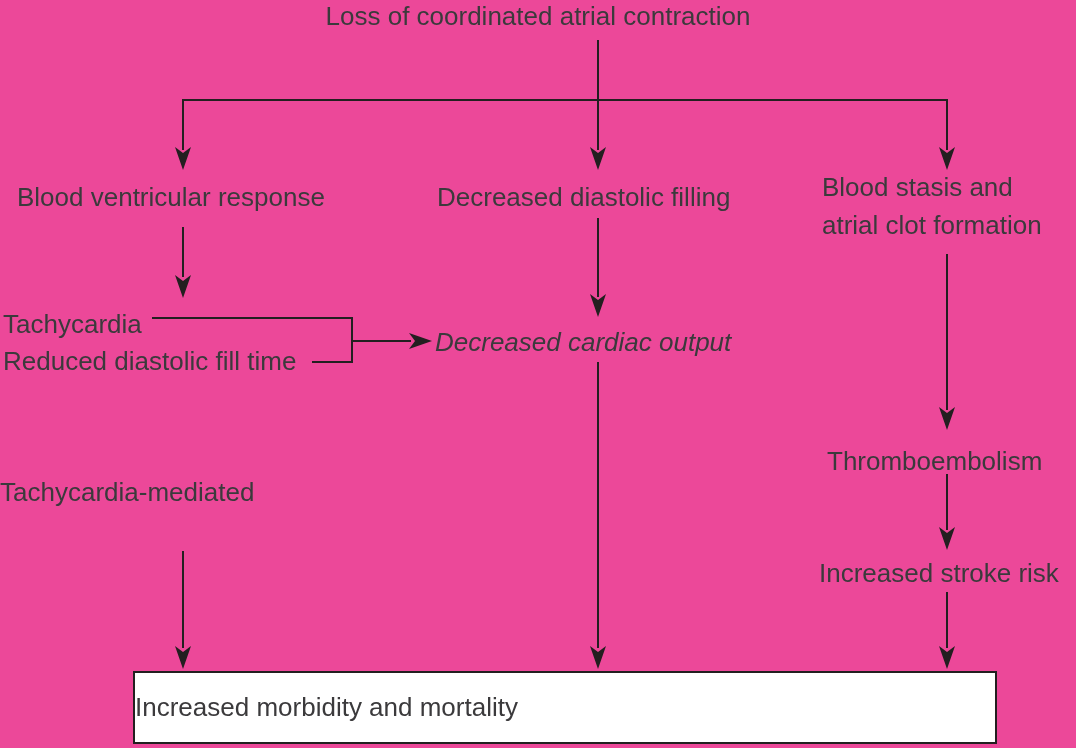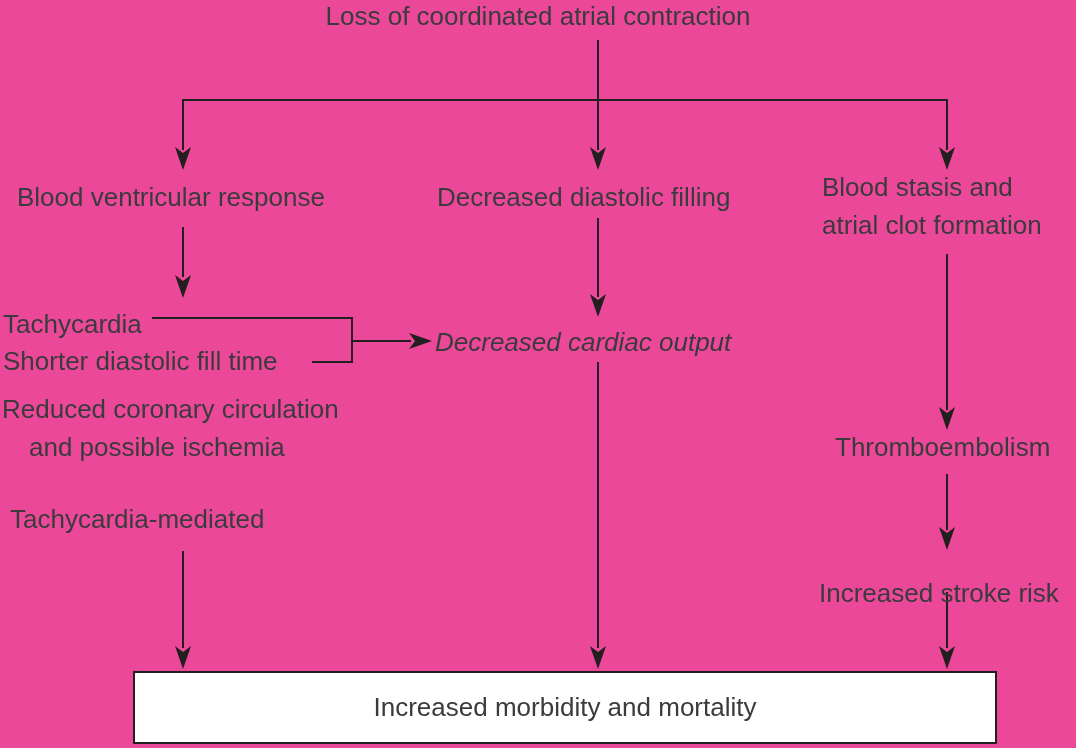--- a/index.html
+++ b/index.html
@@ -49,21 +49,21 @@
   #outcome-box {
     position: absolute;
     left: 133px;
     top: 671px;
     width: 860px;
     height: 69px;
     border: 2px solid #231f20;
     background: #ffffff;
     display: flex;
     align-items: center;
-    justify-content: center;
+    justify-content: flex-start;
   }
   #outcome-box .label-inline {
     font-size: 26px;
     color: #3b3a3c;
   }
 </style>
 </head>
 <body>
 
 <div id="canvas">
@@ -120,34 +120,30 @@
 
   <div class="label" style="left:437px; top:182px;">Decreased diastolic filling</div>
 
   <div class="label two-line" style="left:822px; top:168px;">
     <span>Blood stasis and</span>
     <span class="cont-line" style="margin-left:0;">atrial clot formation</span>
   </div>
 
   <div class="label" style="left:3px; top:301px;margin-top:8px;">Tachycardia</div>
 
-  <div class="label" style="left:3px; top:346px;">Shorter diastolic fill time</div>
+  <div class="label" style="left:3px; top:346px;">Reduced diastolic fill time</div>
 
-  <div class="label two-line" style="left:2px; top:390px;">
-    <span>Reduced coronary circulation</span>
-    <span class="cont-line">and possible ischemia</span>
-  </div>
 
-  <div class="label two-line" style="left:10px; top:473px;margin-top:27px;">
+  <div class="label two-line" style="left:0; top:473px;">
     <span>Tachycardia-mediated</span>
   </div>
 
   <div class="label" style="left:435px; top:327px;font-style:italic;">Decreased cardiac output</div>
 
-  <div class="label" style="left:827px; top:432px;margin-left:8px;">Thromboembolism</div>
+  <div class="label" style="left:827px; top:446px;">Thromboembolism</div>
 
-  <div class="label" style="left:819px; top:558px;margin-top:20px;">Increased stroke risk</div>
+  <div class="label" style="left:819px; top:558px;">Increased stroke risk</div>
 
   <div id="outcome-box">
     <span class="label-inline">Increased morbidity and mortality</span>
   </div>
 
 </div>
 
 </body></html>

